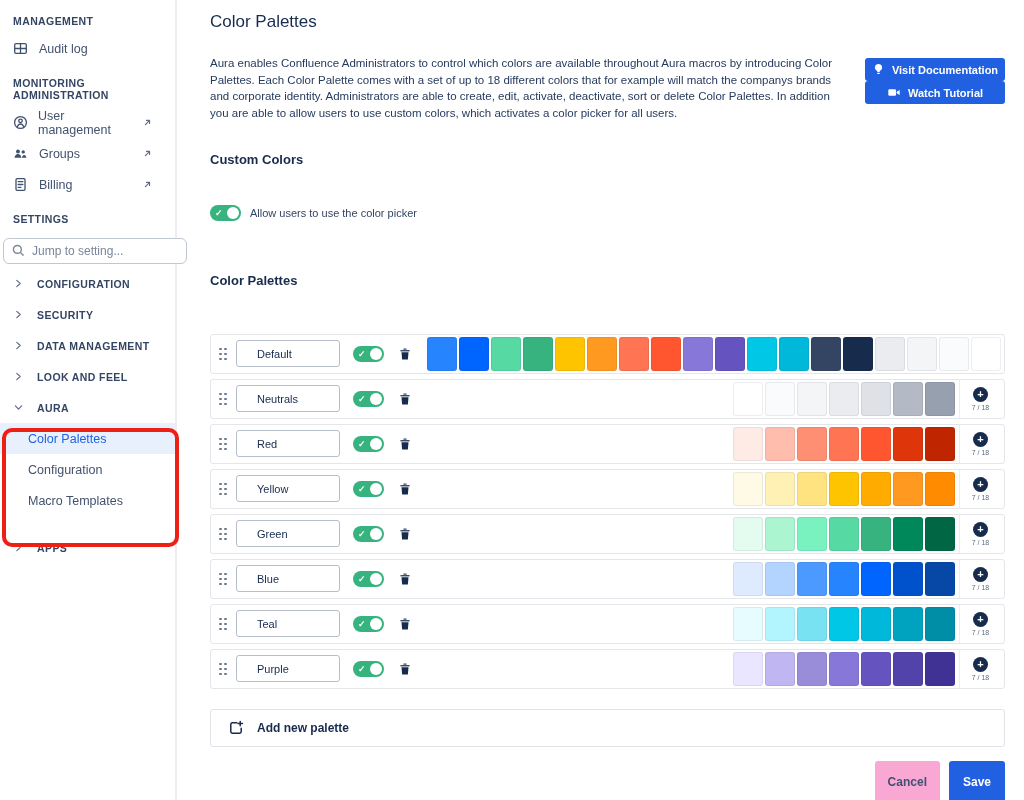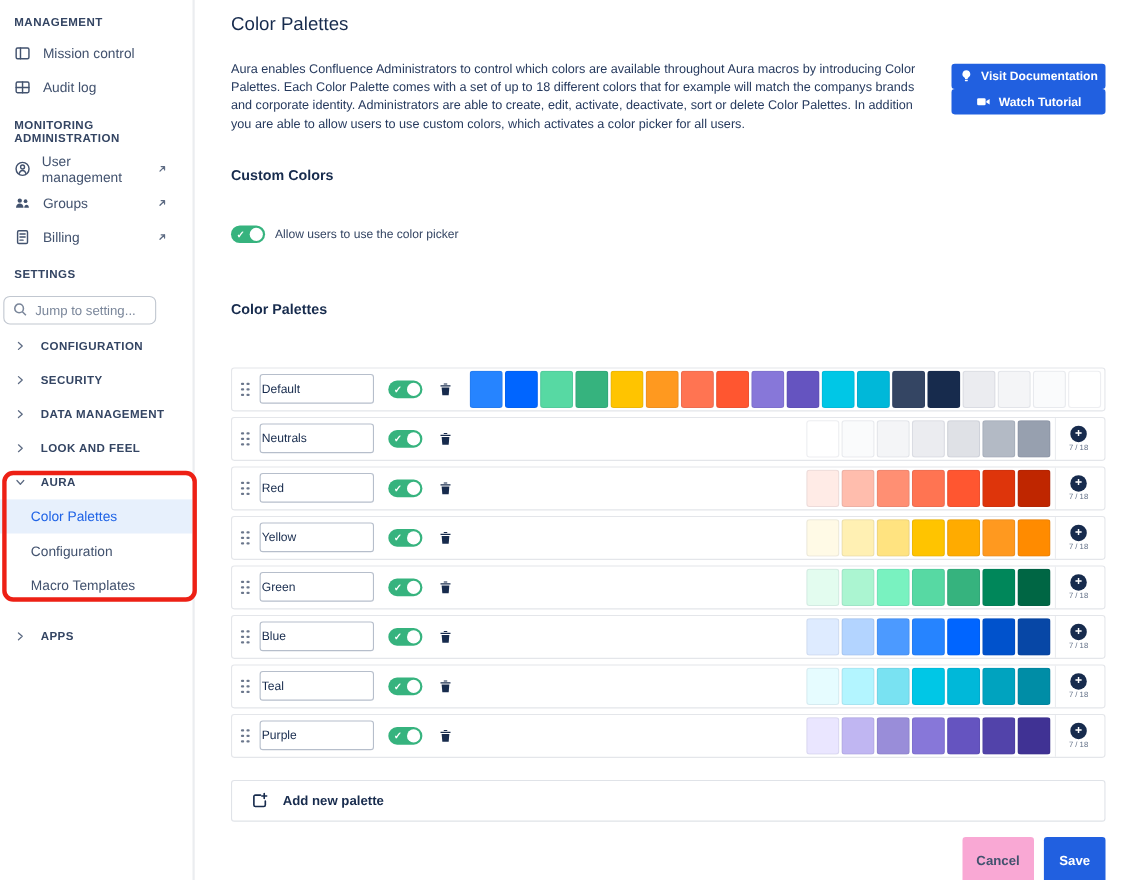--- a/index.html
+++ b/index.html
@@ -9,21 +9,21 @@
 
   
   .sidebar { position:absolute; left:0; top:0; bottom:0; width:177px;
              border-right:2px solid #EBEDF0; padding:2px 0 0 13px; background:#fff; }
   .nav-section-title { font-size:10.5px; font-weight:bold; letter-spacing:.4px;
              color:#344563; padding:13px 0 6px; }
   .nav-item { height:31px; display:flex; align-items:center; gap:10px;
              font-size:12.5px; color:#42526E; cursor:pointer; }
   .nav-item .icon { width:16px; display:flex; }
   .ext-arrow { margin-left:auto; margin-right:22px; display:flex; }
-  .search-wrap { position:relative; width:139px; height:26px; margin:7px 17px 4px -10px;text-decoration:underline; }
+  .search-wrap { position:relative; width:184px; height:26px; margin:7px 17px 4px -10px;text-decoration:underline; }
   .search-wrap input { width:100%; height:100%; border:1px solid #C1C7D0; border-radius:6px;
              padding:0 8px 0 28px; font-size:12px; color:#42526E; outline:none;
              font-family:"Liberation Sans", sans-serif; }
   .search-wrap input::placeholder { color:#7A869A; }
   .search-icon { position:absolute; left:8px; top:5px; display:flex; }
   .nav-group { height:31px; display:flex; align-items:center; gap:12px; cursor:pointer; }
   .nav-group .chev { width:12px; display:flex; }
   .nav-group .glabel { font-size:10.5px; font-weight:bold; letter-spacing:.4px; color:#344563; }
   .nav-child { height:31px; display:flex; align-items:center; padding-left:28px;
              margin-left:-13px; font-size:12.5px; color:#42526E; cursor:pointer; }
@@ -57,21 +57,21 @@
   .palettes-heading { margin-top:52px; }
   .rows { margin-top:46px; }
   .palette-row { height:40px; border:1px solid #E4E6EA; border-radius:3px; margin-bottom:5px;
           display:flex; align-items:center; padding:0 3px 0 8px; background:#fff; }
   .drag-dots { width:8px; height:12px; margin-right:9px; position:relative; cursor:grab; flex:none; }
   .drag-dots i { position:absolute; left:0; top:0; width:2.5px; height:2.5px; border-radius:50%;
           background:#6B778C;
           box-shadow:5px 0 0 #6B778C, 0 5px 0 #6B778C, 5px 5px 0 #6B778C,
                      0 10px 0 #6B778C, 5px 10px 0 #6B778C; }
   .name-input { width:104px; height:27px; border:1px solid #B6BECB; border-radius:3px;
-          padding:0 1px; font-size:11px; color:#172B4D; outline:none; flex:none;
+          padding:0 20px; font-size:11px; color:#172B4D; outline:none; flex:none;
           font-family:"Liberation Sans", sans-serif; }
   .row-toggle { margin-left:13px; }
   .trash-btn { margin-left:14px; display:flex; cursor:pointer; }
   .swatches { margin-left:auto; display:flex; gap:2px; align-items:center; }
   .swatch { width:30px; height:34px; border-radius:3px; border:1px solid rgba(23,43,77,.08);
           cursor:pointer; flex:none; }
   .add-area { display:flex; flex-direction:column; align-items:center; justify-content:center;
           width:42px; height:38px; border-left:1px solid #EBEDF0; margin-left:4px; cursor:pointer; }
   .plus-circle { width:15px; height:15px; border-radius:50%; background:#172B4D; color:#fff;
           font-size:11px; line-height:15px; text-align:center; font-weight:bold; }
@@ -94,29 +94,20 @@
 
 <div class="page">
 
   <div class="sidebar">
     <div>
         <div class="nav-section-title">MANAGEMENT</div>
         <div class="nav-item">
           <span class="icon">
             <svg width="15" height="15" viewBox="0 0 16 16" fill="none" stroke="#42526E" stroke-width="1.4" stroke-linecap="round" stroke-linejoin="round">
               <rect x="1.8" y="2.8" width="12.4" height="10.4" rx="1.4"></rect>
-              <path d="M6 2.8v10.4"></path>
-            </svg>
-          </span>
-          <span>Mission control</span>
-        </div>
-        <div class="nav-item">
-          <span class="icon">
-            <svg width="15" height="15" viewBox="0 0 16 16" fill="none" stroke="#42526E" stroke-width="1.4" stroke-linecap="round" stroke-linejoin="round">
-              <rect x="1.8" y="2.8" width="12.4" height="10.4" rx="1.4"></rect>
               <path d="M8 2.8v10.4M1.8 8h12.4"></path>
             </svg>
           </span>
           <span>Audit log</span>
         </div>
         <div class="nav-section-title">MONITORING ADMINISTRATION</div>
         <div class="nav-item">
           <span class="icon">
             <svg width="15" height="15" viewBox="0 0 16 16" fill="none" stroke="#42526E" stroke-width="1.4" stroke-linecap="round" stroke-linejoin="round">
               <circle cx="8" cy="8" r="6.3"></circle>

